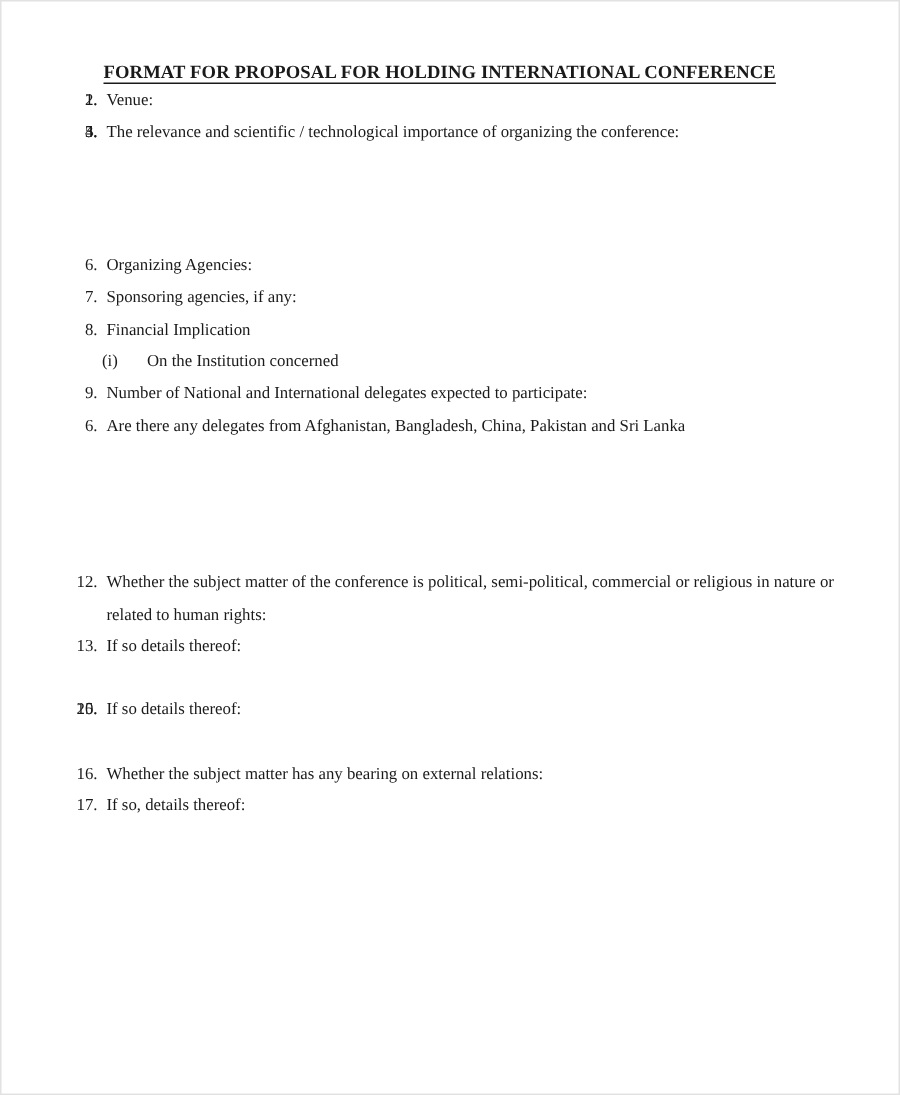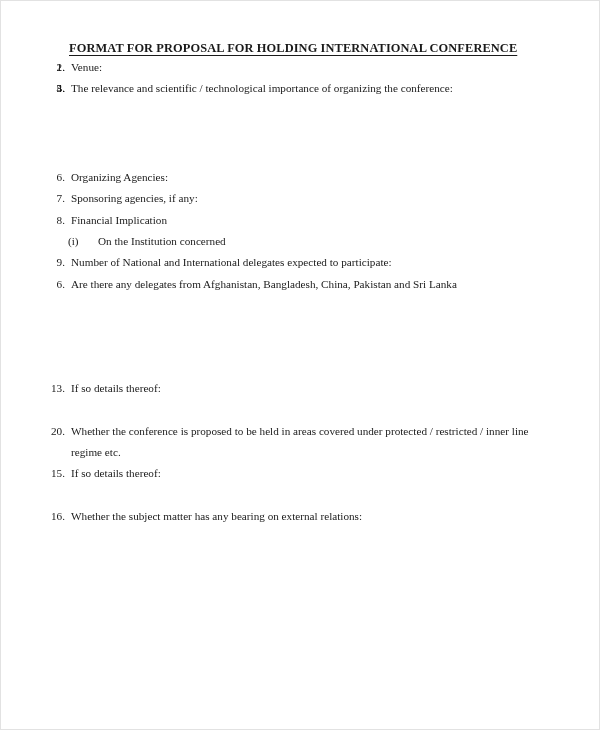--- a/index.html
+++ b/index.html
@@ -160,41 +160,48 @@
       </div>
 
       <div class="item">
         <span class="num">6.</span>
         <span class="txt">Are there any delegates from Afghanistan, Bangladesh, China, Pakistan and Sri Lanka</span>
       </div>
 
 
       <div class="gap-xl"></div>
 
+      <div class="item">
+        <span class="num">12.</span>
+        <span class="txt">Whether the subject matter of the conference is political, semi-political, commercial or religious in nature or related to human rights:</span>
+      </div>
 
       <div class="item">
         <span class="num">13.</span>
         <span class="txt">If so details thereof:</span>
       </div>
 
       <div class="gap-sm"></div>
 
       <div class="item">
         <span class="num">20.</span>
-        <span class="txt">Whether the conference is proposed to be held in areas covered under protected / restricted / inner line regime etc.</span>
       </div>
 
       <div class="item">
         <span class="num">15.</span>
         <span class="txt">If so details thereof:</span>
       </div>
 
       <div class="gap-sm"></div>
 
       <div class="item">
         <span class="num">16.</span>
         <span class="txt">Whether the subject matter has any bearing on external relations:</span>
       </div>
 
+      <div class="item">
+        <span class="num">17.</span>
+        <span class="txt">If so, details thereof:</span>
+      </div>
 
     </div>
   </div>
 </div>
 
 </body></html>

